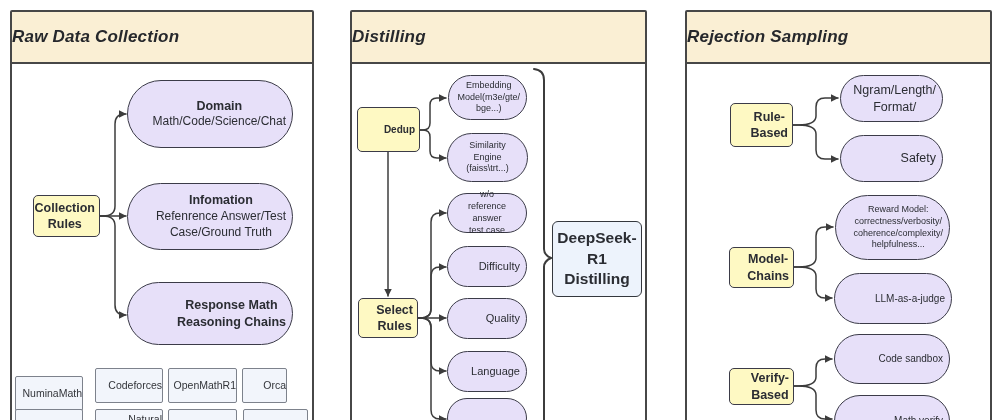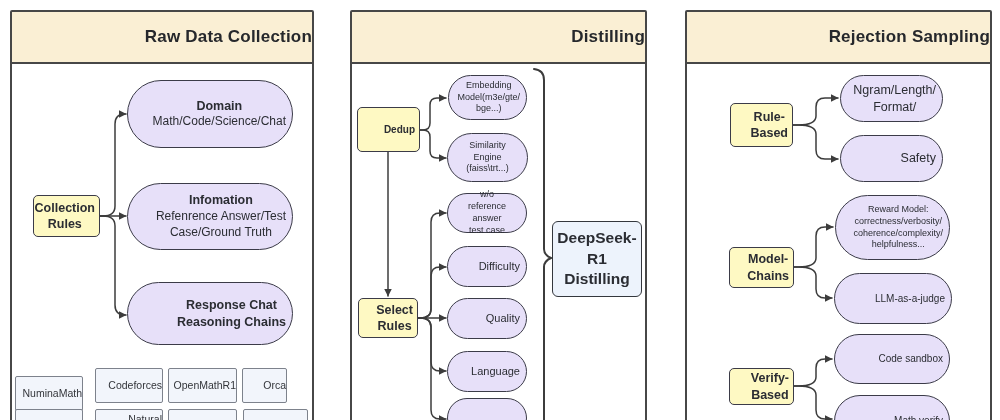--- a/index.html
+++ b/index.html
@@ -6,21 +6,21 @@
   .canvas{
     position:relative;width:1000px;height:420px;overflow:hidden;
     background:#fff;font-family:"Liberation Sans","DejaVu Sans",sans-serif;color:#2b2d33;
   }
   .panel{
     position:absolute;top:10px;height:430px;box-sizing:border-box;
     border:2px solid #474747;border-radius:2px;background:#fff;z-index:1;
   }
   .panel-header{
     box-sizing:border-box;height:52px;border-bottom:2px solid #474747;
-    background:#faefd4;display:flex;align-items:center;justify-content:flex-end;
+    background:#faefd4;display:flex;align-items:center;justify-content:flex-start;font-style:italic;
   }
   .panel-header span{font-weight:bold;font-size:17px;color:#26282c;letter-spacing:.2px;}
   svg.edges{position:absolute;left:0;top:0;z-index:2;pointer-events:none;}
   .node{
     position:absolute;z-index:3;box-sizing:border-box;display:flex;
     align-items:center;justify-content:flex-end;text-align:center;line-height:1.32;
   }
   .node b,.node span{white-space:pre-line;display:block;}
   .pill{background:#e7e0f9;border:1.4px solid #3b3b48;border-radius:999px;padding:2px 6px;}
   .graybox{background:#fef9c3;border:1.4px solid #3b3b48;border-radius:5px;font-weight:bold;padding:2px 4px;}
@@ -98,21 +98,21 @@
     </div>
   </div>
   <div class="node pill" style="left:127px;top:183px;width:166px;height:67px">
     <div>
       <b class="fs12">Infomation</b>
       <span class="sub">Refenrence Answer/Test
 Case/Ground Truth</span>
     </div>
   </div>
   <div class="node pill" style="left:127px;top:282px;width:166px;height:63px">
-    <b class="fs12">Response Chat
+    <b class="fs12">Response Math
 Reasoning Chains</b>
   </div>
   <div class="node dataset" style="left:15px;top:376px;width:68px;height:35px">
     <span>NuminaMath</span>
   </div>
   <div class="node dataset" style="left:95px;top:368px;width:68px;height:35px">
     <span>Codeforces</span>
   </div>
   <div class="node dataset" style="left:168px;top:368px;width:69px;height:35px">
     <span>OpenMathR1</span>

